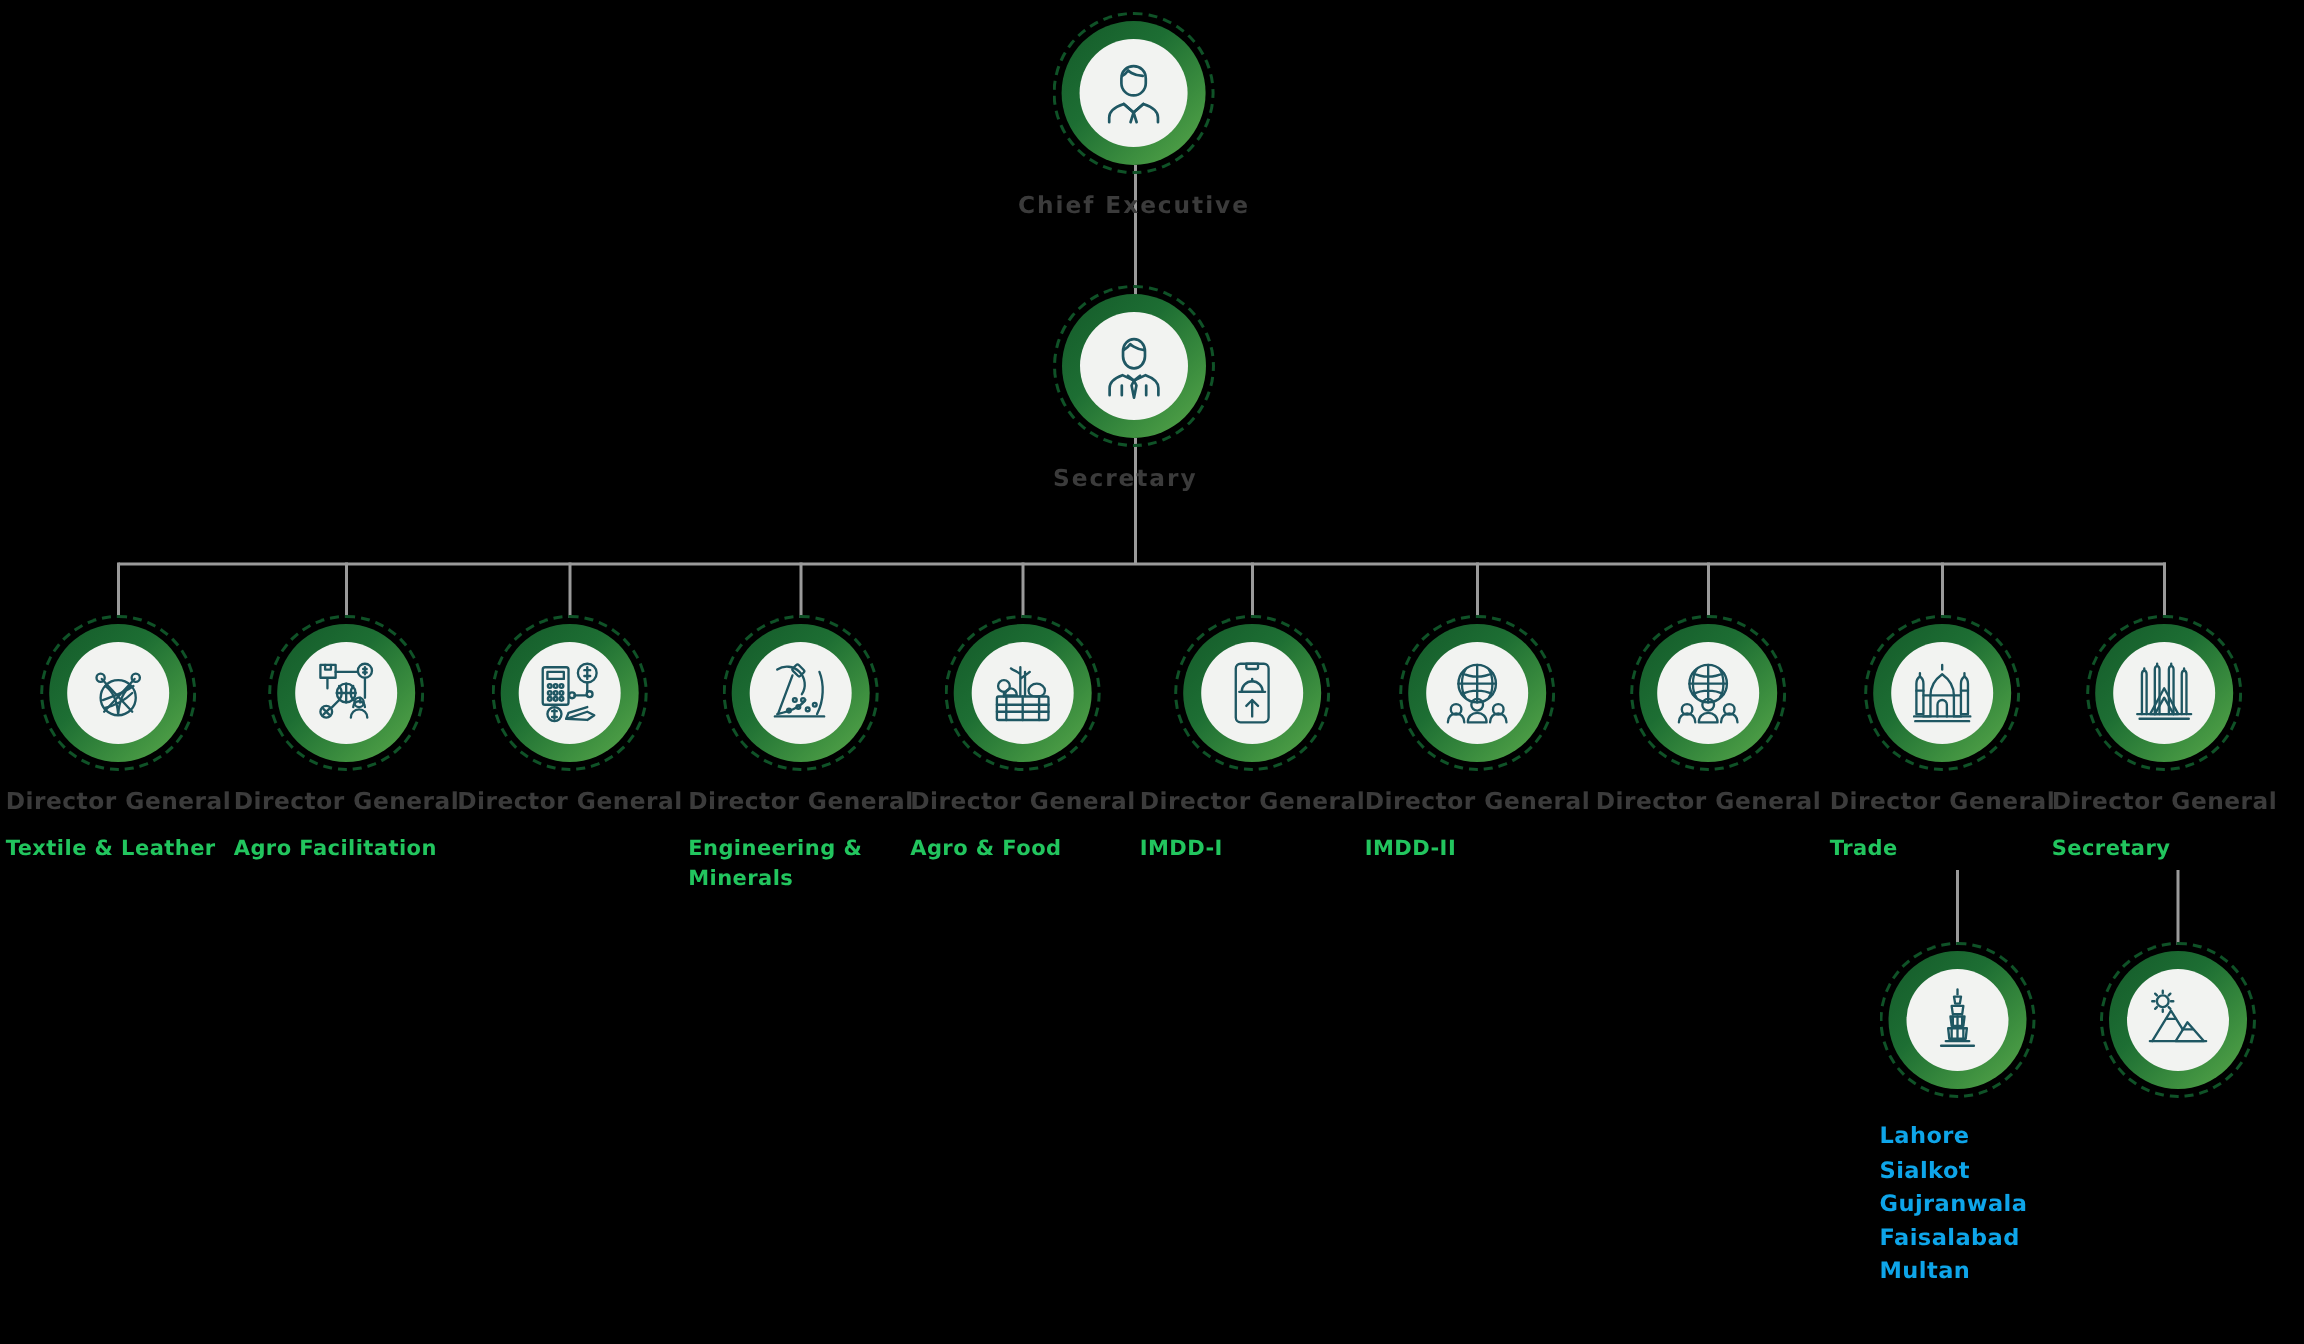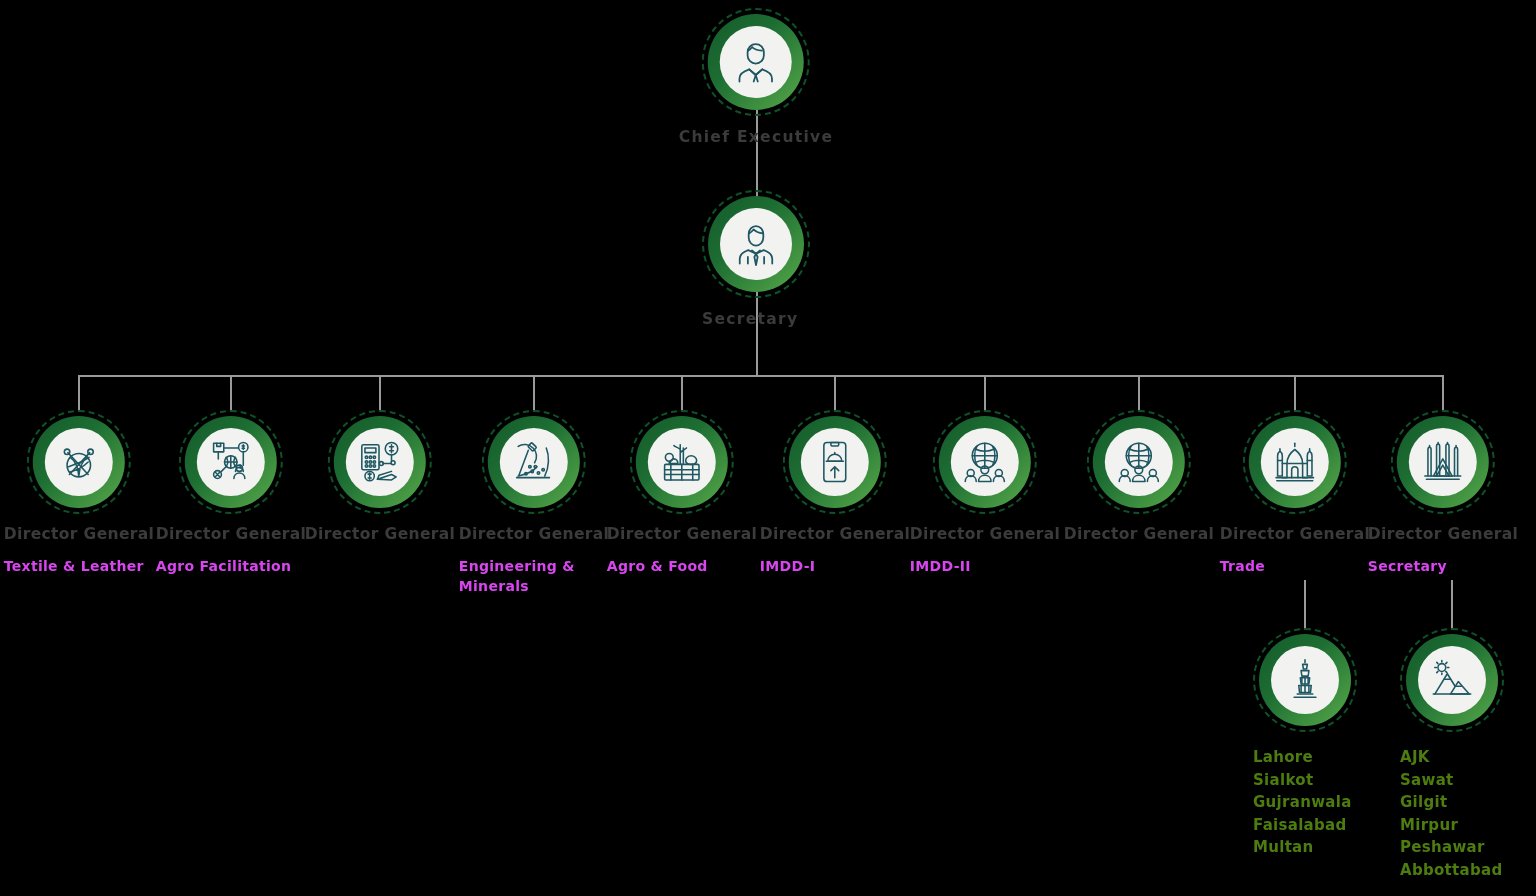--- a/index.html
+++ b/index.html
@@ -81,30 +81,30 @@
     font-weight: bold;
     color: #3b3b3b;
     letter-spacing: 0.35px;
     line-height: 1.28;
     white-space: nowrap;
   }
   .label-sub {
     margin-top: 11px;
     font-size: 14px;
     font-weight: bold;
-    color: #d946ef;
+    color: #22c55e;
     letter-spacing: 0.3px;
     line-height: 1.45;
     white-space: pre-line;
   }
   .label-city {
     margin-top: 14px;
     font-size: 15px;
     font-weight: bold;
-    color: #4d7c0f;
+    color: #0ea5e9;
     letter-spacing: 0.3px;
     line-height: 1.5;
     white-space: pre-line;
   }
   .label-top {
     margin-top: 12px;
     font-size: 15.5px;
     font-weight: bold;
     color: #3b3b3b;
     letter-spacing: 1.3px;
@@ -428,21 +428,15 @@
           <circle cx="19" cy="16" r="5"></circle>
           <path d="M19 7v2M19 23v2M10 16h2M26 16h2M12.5 9.5l1.5 1.5M24 21l1.5 1.5M25.5 9.5L24 11M14 21l-1.5 1.5"></path>
           <path d="M10 50l16-26 10 16"></path>
           <path d="M22 31h8"></path>
           <path d="M30 50l10-16 14 16z"></path>
           <path d="M36 40h8"></path>
           <path d="M8 50h48"></path>
         </svg>
       </div>
     </div>
-    <div class="label-city">AJK
-Sawat
-Gilgit
-Mirpur
-Peshawar
-Abbottabad</div>
   </div>
 
 </div>
 
 </body></html>

